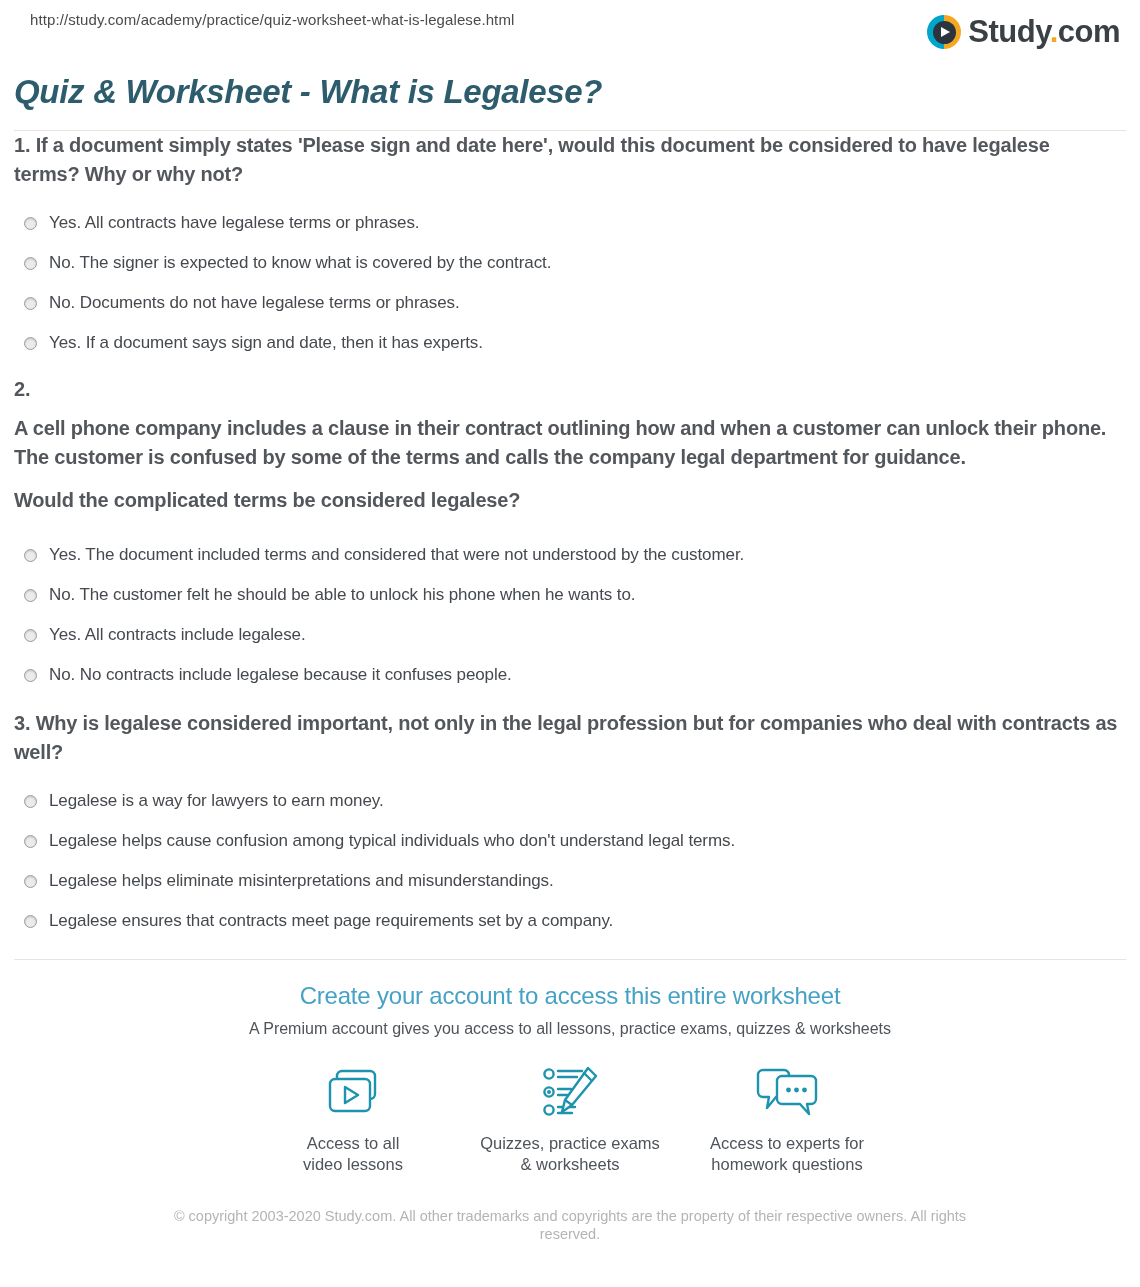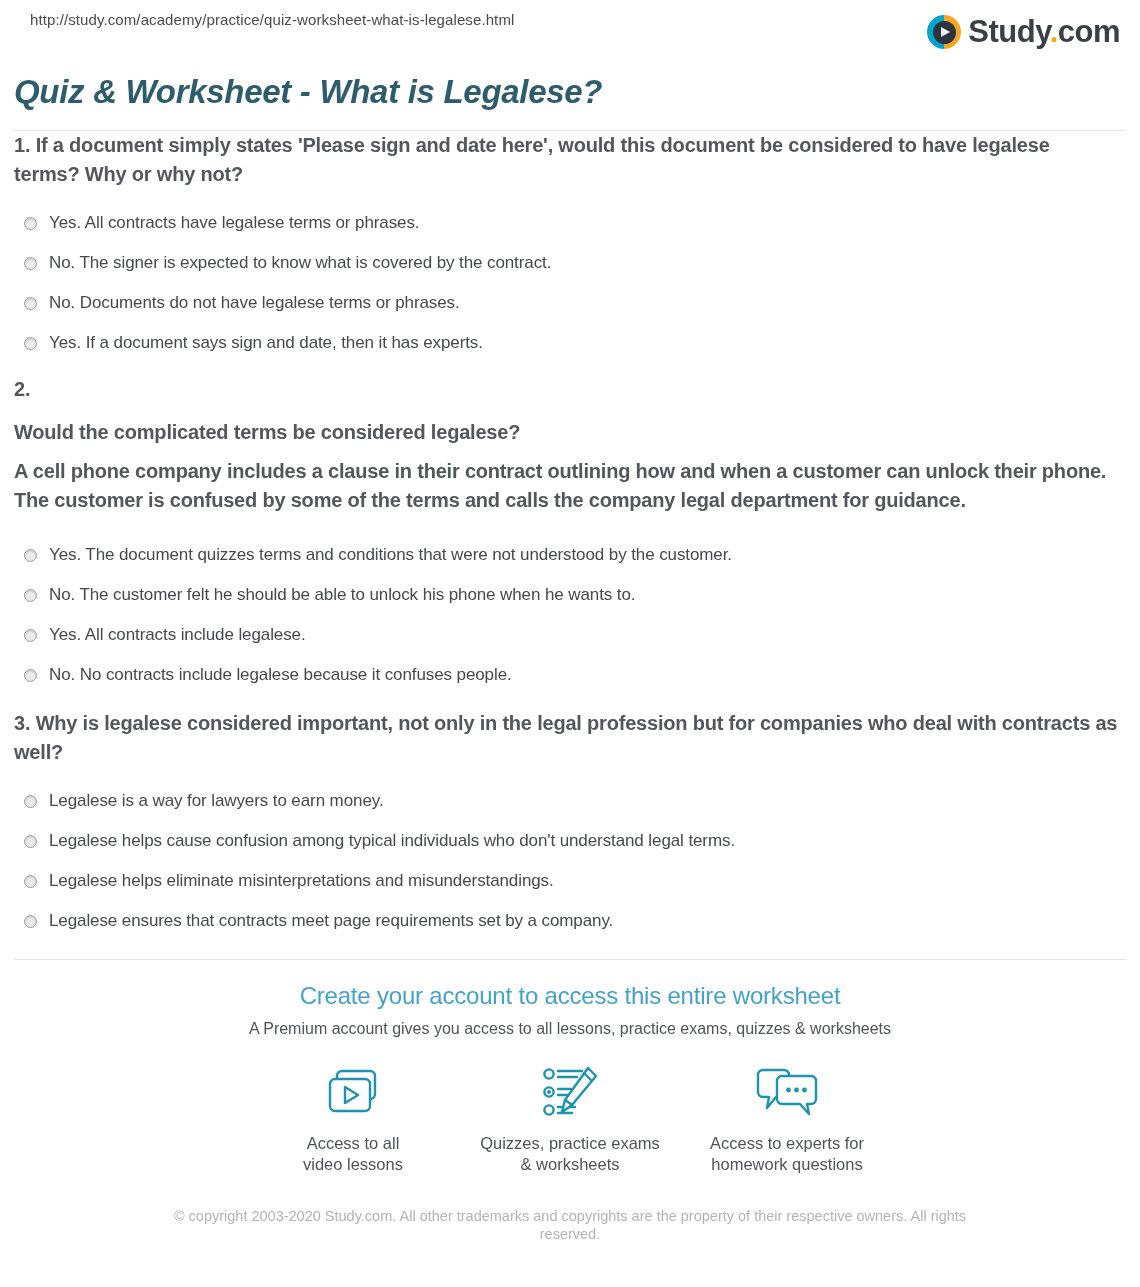--- a/index.html
+++ b/index.html
@@ -148,26 +148,26 @@
       </div>
       <div class="option">
         <span class="radio"></span>
         <span class="option-label">Yes. If a document says sign and date, then it has experts.</span>
       </div>
     </div>
   </section>
 
   <section class="question q2">
     <p class="q-head q-number">2.</p>
+    <p class="q-head q-intro">A cell phone company includes a clause in their contract outlining how and when a customer can unlock their phone. The customer is confused by some of the terms and calls the company legal department for guidance.</p>
     <p class="q-head q-sub">Would the complicated terms be considered legalese?</p>
-    <p class="q-head q-intro">A cell phone company includes a clause in their contract outlining how and when a customer can unlock their phone. The customer is confused by some of the terms and calls the company legal department for guidance.</p>
     <div class="options">
       <div class="option">
         <span class="radio"></span>
-        <span class="option-label">Yes. The document quizzes terms and conditions that were not understood by the customer.</span>
+        <span class="option-label">Yes. The document included terms and considered that were not understood by the customer.</span>
       </div>
       <div class="option">
         <span class="radio"></span>
         <span class="option-label">No. The customer felt he should be able to unlock his phone when he wants to.</span>
       </div>
       <div class="option">
         <span class="radio"></span>
         <span class="option-label">Yes. All contracts include legalese.</span>
       </div>
       <div class="option">

